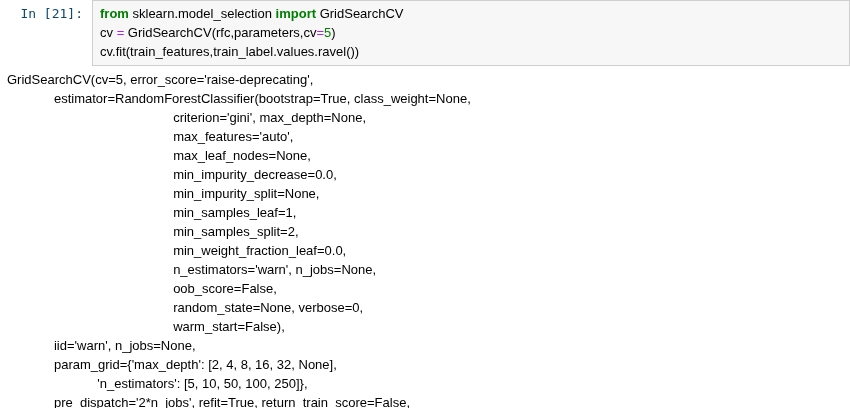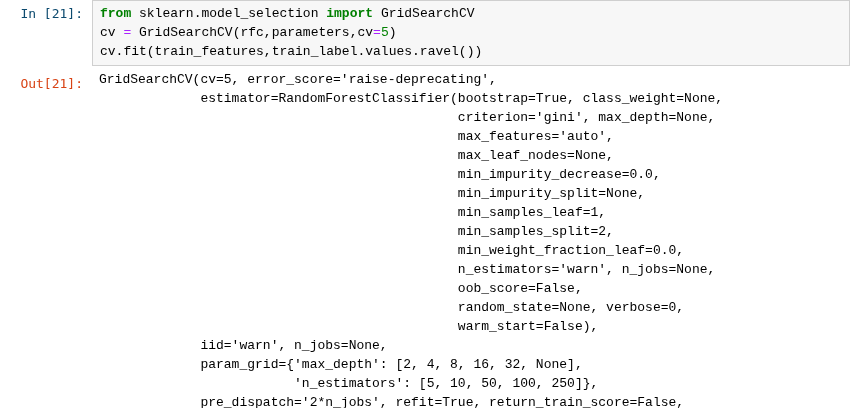--- a/index.html
+++ b/index.html
@@ -51,21 +51,21 @@
     flex: 1 1 auto;
     background: #f7f7f7;
     border: 1px solid #cfcfcf;
     box-sizing: border-box;
     padding: 3px 4px 4px 7px;
     min-height: 58px;
   }
   pre.code, pre.outtext {
     margin: 0;
     padding: 0;
-    font-family: Liberation Mono, monospace;
+    font-family: Liberation Sans, sans-serif;
     font-size: 13px;
     line-height: 19px;
     white-space: pre;
     color: #000000;
   }
   .tok-kw     { color: #008000; font-weight: bold; }
   .tok-op     { color: #aa22ff; }
   .tok-num    { color: #008000; }
 
   
@@ -93,21 +93,20 @@
   <div class="cell-input">
     <div class="prompt prompt-in">In [21]:</div>
     <div class="input-area">
       <pre class="code" id="code-pre"><span class="tok-kw">from</span><span> sklearn.model_selection </span><span class="tok-kw">import</span><span> GridSearchCV</span>
 <span>cv </span><span class="tok-op">=</span><span> GridSearchCV(rfc,parameters,cv</span><span class="tok-op">=</span><span class="tok-num">5</span><span>)</span>
 <span>cv.fit(train_features,train_label.values.ravel())</span></pre>
     </div>
   </div>
 
   <div class="cell-output">
-    <div class="prompt prompt-out">Out[21]:</div>
     <div class="output-area">
       <pre class="outtext" id="out-pre">GridSearchCV(cv=5, error_score='raise-deprecating',
              estimator=RandomForestClassifier(bootstrap=True, class_weight=None,
                                               criterion='gini', max_depth=None,
                                               max_features='auto',
                                               max_leaf_nodes=None,
                                               min_impurity_decrease=0.0,
                                               min_impurity_split=None,
                                               min_samples_leaf=1,
                                               min_samples_split=2,

